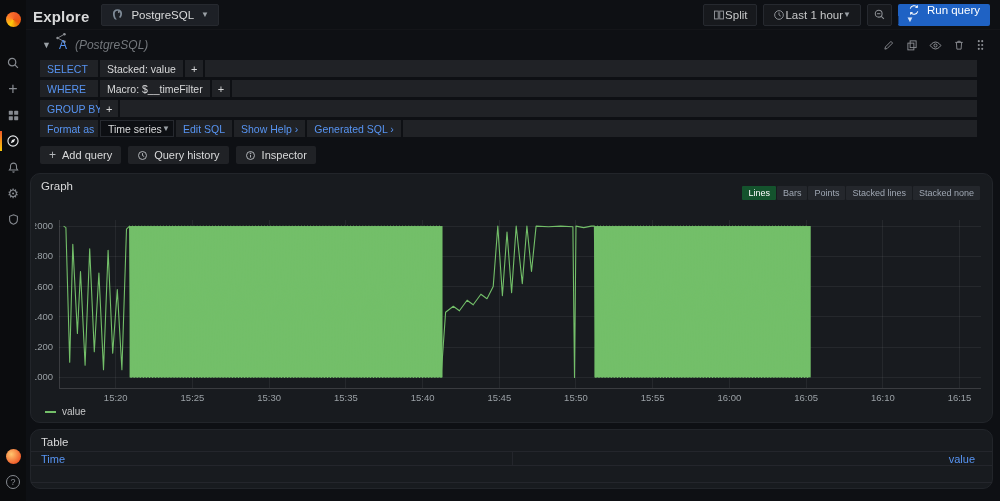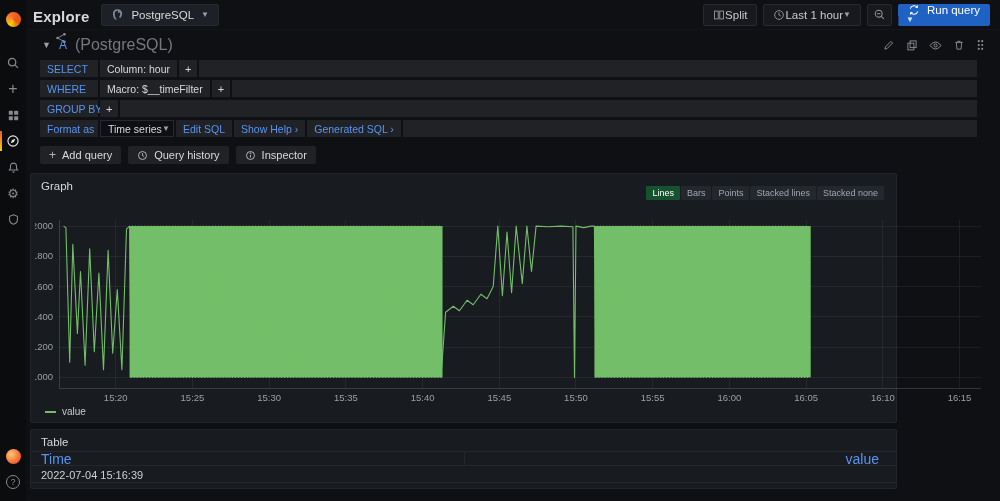--- a/index.html
+++ b/index.html
@@ -41,21 +41,21 @@
     color:#fff;font-size:11.5px;cursor:pointer;overflow:hidden;flex-direction:column;}
   .btn-run .rq-main{display:flex;align-items:center;gap:7px;padding:0 10px;}
   .btn-run .rq-caret{display:flex;align-items:center;padding:0 7px;border-left:1px solid rgba(0,0,0,.35);}
   .btn-run .caret{color:#dbe6f7;}
 
   
   .query-section{margin:5px 7px 0 4px;width:963px;}
   .q-head{height:20px;display:flex;align-items:center;padding:0 8px 0 12px;color:#8e9196;}
   .q-collapse{font-size:9px;color:#9aa0a6;cursor:pointer;}
   .q-ref{margin-left:8px;color:#5794f2;font-size:12px;}
-  .q-ds-hint{margin-left:8px;color:#74787d;font-size:16px;}
+  .q-ds-hint{margin-left:8px;color:#74787d;font-size:12px;font-style:italic;}
   .q-icons{margin-left:auto;display:flex;align-items:center;gap:11px;color:#9aa0a6;}
   .q-icons .icon{cursor:pointer;}
   .q-rows{margin-top:5px;}
   .qrow{display:flex;height:17px;margin-bottom:3px;padding:0 16px 0 10px;}
   .seg{display:inline-flex;align-items:center;background:#202226;color:#d8d9da;font-size:10.5px;
     padding:0 7px;margin-right:2px;white-space:nowrap;cursor:pointer;}
   .seg--label{width:58px;color:#5794f2;cursor:default;flex-shrink:0;}
   .seg--key{color:#5794f2;}
   .seg--link{color:#5794f2;}
   .seg--plus{padding:0 6px;font-size:11px;color:#d8d9da;}
@@ -63,36 +63,36 @@
   .seg--select{background:#0d0f13;border:1px solid #26292f;width:74px;justify-content:space-between;}
   .seg--fill{flex:1;margin-right:0;cursor:default;}
 
   
   .actions{margin:9px 0 0 14px;display:flex;gap:7px;}
   .act-btn{height:18px;display:inline-flex;align-items:center;gap:6px;background:#202226;border-radius:2px;
     padding:0 9px;color:#d8d9da;font-size:11px;cursor:pointer;}
   .act-btn .icon{color:#b3b6ba;}
 
   
-  .panel{position:relative;margin-left:4px;width:867px;background:#181b1f;border:1px solid #22252a;border-radius:2px;}
+  .panel{position:relative;margin-left:4px;width:963px;background:#181b1f;border:1px solid #22252a;border-radius:10px;}
   .panel-title{position:absolute;top:6px;left:10px;font-size:11.5px;font-weight:500;color:#d8d9da;}
   .graph-panel{margin-top:9px;height:250px;}
   .mode-group{position:absolute;top:12px;right:12px;display:flex;gap:1px;}
   .mode-btn{font-size:9px;padding:2px 6px;background:#24272c;color:#9fa7b3;cursor:pointer;border-radius:1px;}
   .mode-btn.active{background:#14532d;color:#fff;}
   #chart-svg{position:absolute;left:4px;top:46px;}
   #chart-svg .tick{fill:#9aa0a5;font-size:9.5px;font-family:"Liberation Sans",sans-serif;}
   .legend{position:absolute;left:14px;top:232px;display:flex;align-items:center;gap:6px;}
   .legend-swatch{width:11px;height:2px;}
   .legend-label{font-size:10px;color:#c7c8c9;}
 
   .table-panel{margin-top:6px;height:60px;}
   .t-head{position:absolute;top:21px;left:0;right:0;height:15px;display:flex;
     border-top:1px solid #24262c;border-bottom:1px solid #24262c;}
-  .t-cell{width:50%;padding:0 10px;font-size:14px;line-height:15px;white-space:nowrap;overflow:hidden;}
+  .t-cell{width:50%;padding:0 10px;font-size:11px;line-height:15px;white-space:nowrap;overflow:hidden;}
   .t-cell--right{text-align:right;border-left:1px solid #24262c;padding-right:17px;}
   .t-head .t-cell{color:#5794f2;cursor:pointer;}
   .t-row{position:absolute;left:0;right:0;height:16px;display:flex;border-bottom:1px solid #24262c;}
   .t-row .t-cell{color:#d0d1d2;line-height:16px;font-size:11px;}
 </style>
 </head>
 <body>
 
 <div class="app">
 
@@ -259,21 +259,21 @@
                 <circle cx="7" cy="7" r="1.2"></circle>
                 <circle cx="3" cy="11.5" r="1.2"></circle>
                 <circle cx="7" cy="11.5" r="1.2"></circle>
               </svg>
             </span>
         </span>
       </div>
       <div class="q-rows" id="query-rows">
           <div class="qrow">
             <span class="seg seg--label">SELECT</span>
-            <span class="seg">Column: hour</span>
+            <span class="seg">Stacked: value</span>
             <span class="seg seg--plus">+</span>
             <span class="seg seg--fill"></span>
           </div>
           <div class="qrow">
             <span class="seg seg--label">WHERE</span>
             <span class="seg">Macro: $__timeFilter</span>
             <span class="seg seg--plus">+</span>
             <span class="seg seg--fill"></span>
           </div>
           <div class="qrow">
@@ -380,19 +380,18 @@
     </div>
 
     <div class="panel table-panel">
       <div class="panel-title">Table</div>
       <div id="table-host">
           <div class="t-head">
             <div class="t-cell">Time</div>
             <div class="t-cell t-cell--right">value</div>
           </div>
           <div class="t-row" style="top: 37px;">
-            <div class="t-cell">2022-07-04 15:16:39</div>
           </div>
         </div>
     </div>
 
   </div>
 </div>
 
 </body></html>

